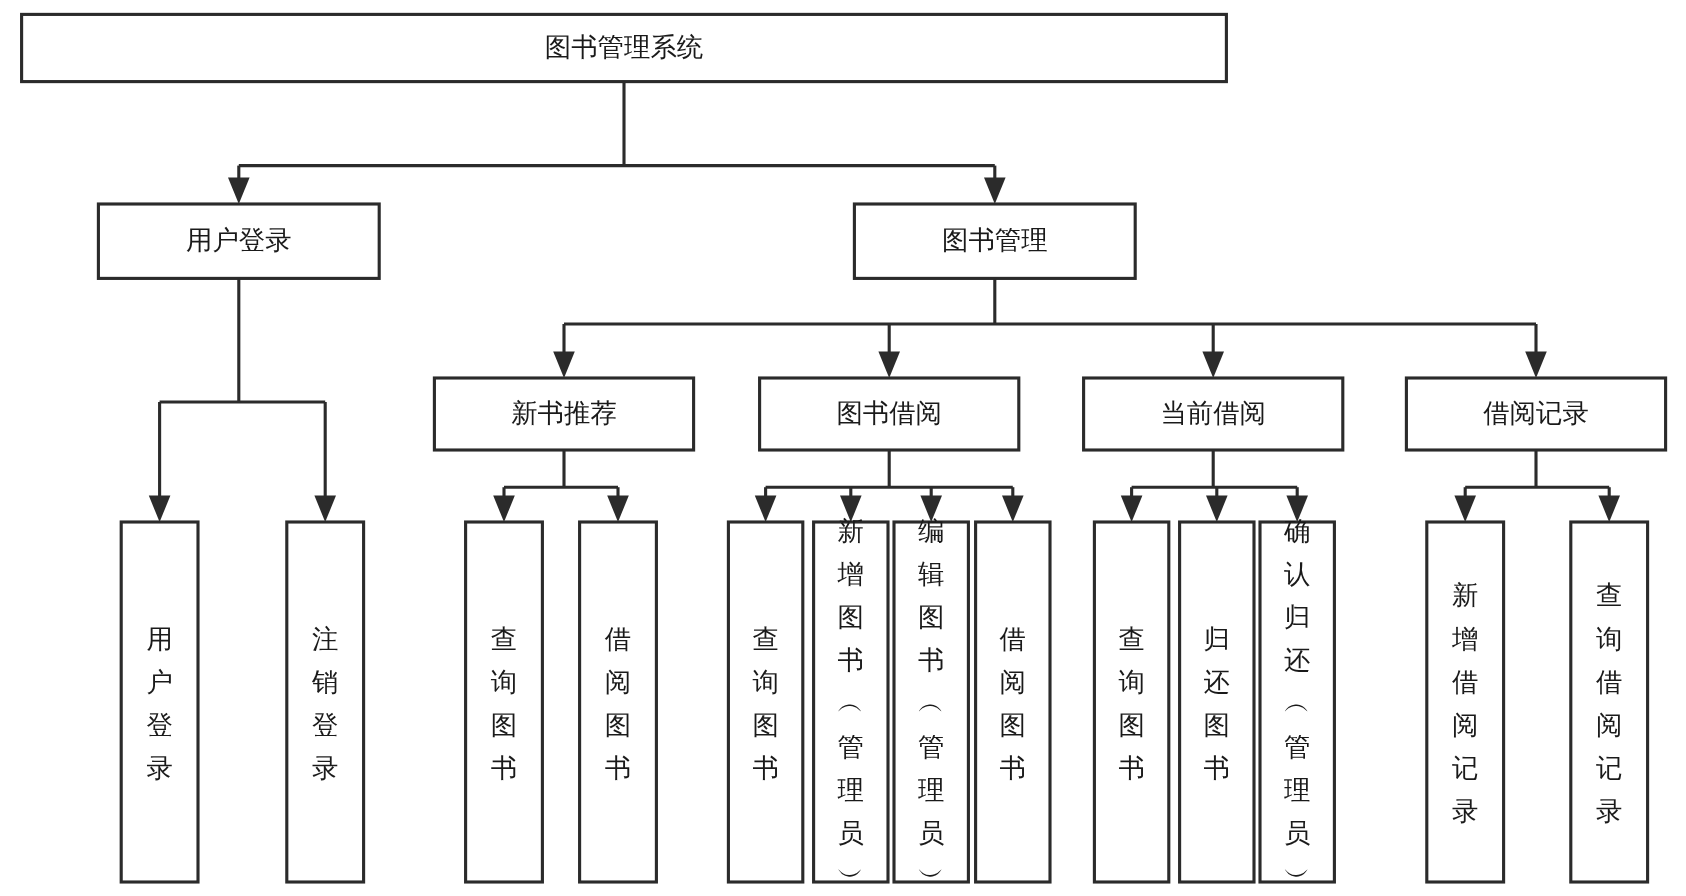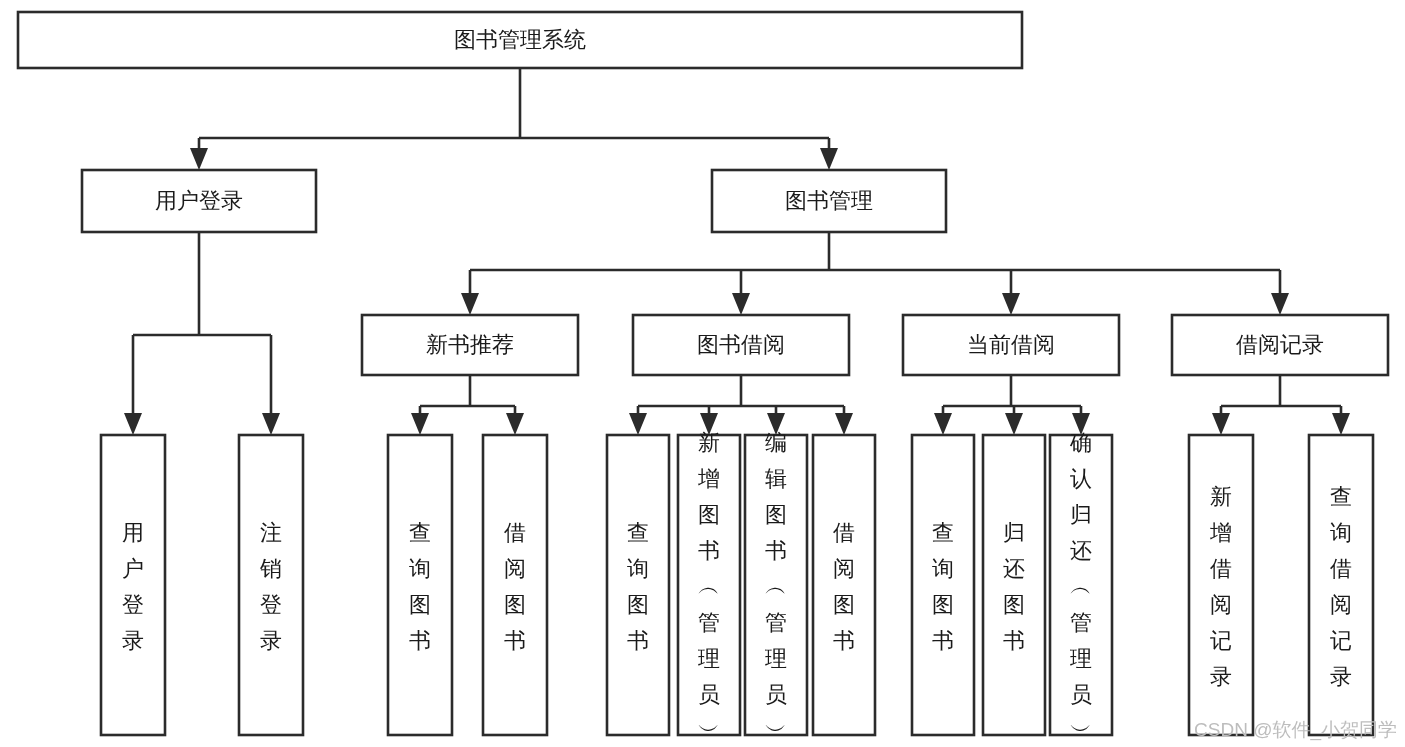--- a/index.html
+++ b/index.html
@@ -216,14 +216,13 @@
         <g>
           <rect x="1189" y="435" width="64" height="300" class="node-box"></rect>
           <text x="1221" class="node-label-v"><tspan x="1221" y="503.64">新</tspan><tspan x="1221" y="539.64">增</tspan><tspan x="1221" y="575.64">借</tspan><tspan x="1221" y="611.64">阅</tspan><tspan x="1221" y="647.64">记</tspan><tspan x="1221" y="683.64">录</tspan></text>
         </g>
         <g>
           <rect x="1309" y="435" width="64" height="300" class="node-box"></rect>
           <text x="1341" class="node-label-v"><tspan x="1341" y="503.64">查</tspan><tspan x="1341" y="539.64">询</tspan><tspan x="1341" y="575.64">借</tspan><tspan x="1341" y="611.64">阅</tspan><tspan x="1341" y="647.64">记</tspan><tspan x="1341" y="683.64">录</tspan></text>
         </g>
       </g>
   </svg>
-  <div class="watermark">CSDN @软件_小贺同学</div>
 </div>
 
 </body></html>

